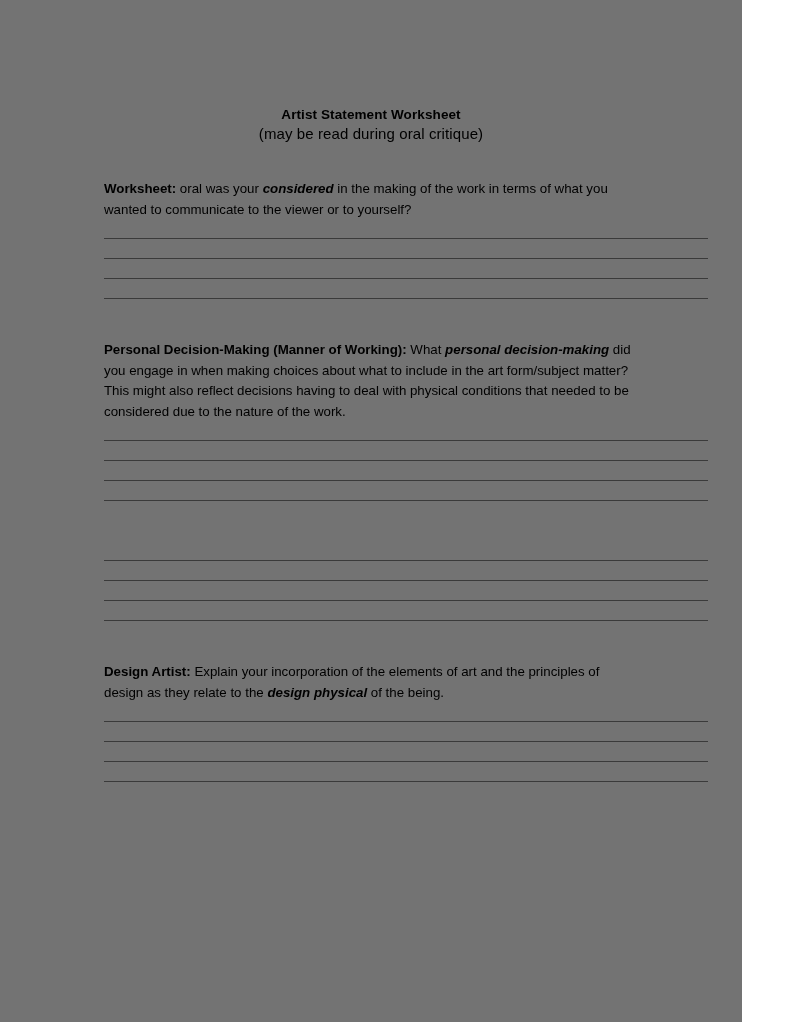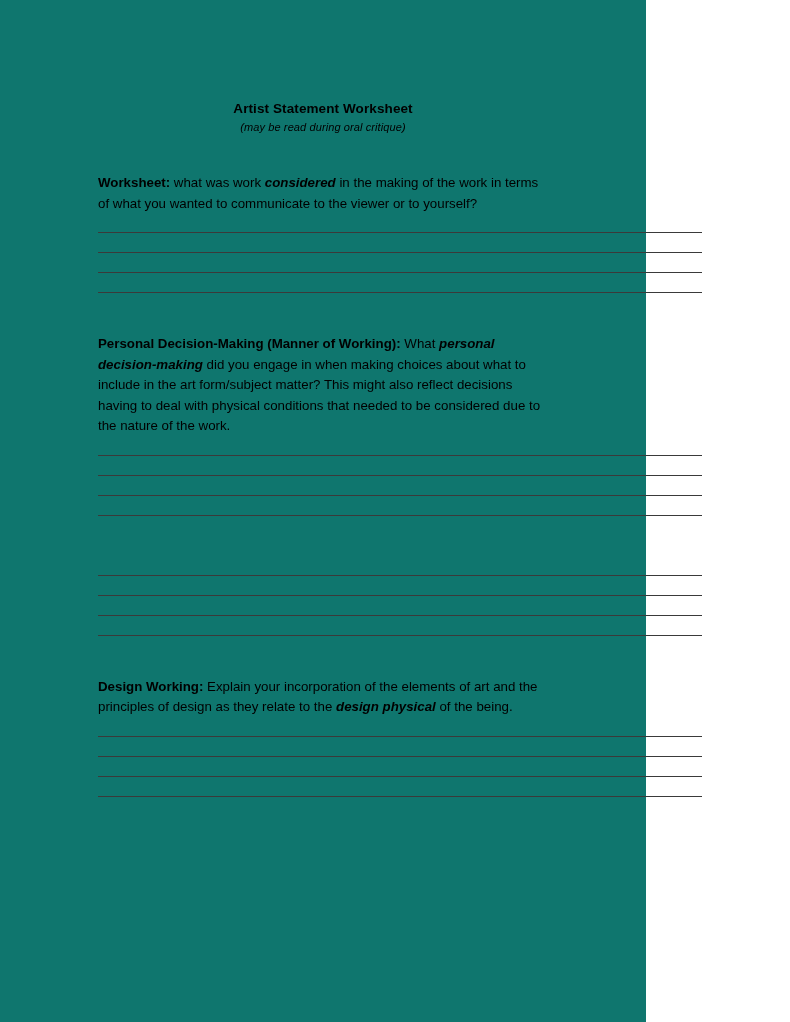--- a/index.html
+++ b/index.html
@@ -10,43 +10,42 @@
   body {
     width: 790px;
     height: 1022px;
     font-family: "Liberation Sans", sans-serif;
     color: #000000;
     position: relative;
     overflow: hidden;
   }
 
   .page {
-    width: 646px;
+    width: 742px;
     height: 1022px;
     box-sizing: border-box;
-    padding: 7px;
-    background: #0f766e;
+    padding: 13px;
+    background: #737373;
     position: relative;
   }
 
   
   .title-block {
     text-align: center;
     padding-top: 92px;
   }
   .doc-title {
     font-size: 13.5px;
     font-weight: bold;
     line-height: 19px;
     letter-spacing: 0.1px;
     color: #000;
   }
   .doc-subtitle {
-    font-size: 11px;
-    font-style: italic;
+    font-size: 15px;
     line-height: 19px;
     letter-spacing: 0.1px;
     color: #000;
   }
 
   
   .content {
     padding-left: 91px;
     padding-right: 95px;
   }
@@ -92,21 +91,21 @@
   <div class="title-block">
     <div class="doc-title">Artist Statement Worksheet</div>
     <div class="doc-subtitle">(may be read during oral critique)</div>
   </div>
 
   <div class="gap-after-title"></div>
 
   <div class="content">
 
     <div class="section">
-      <p class="prompt"><span class="lead">Worksheet:</span><span> what was work </span><span class="bi">considered</span><span> in the making of the work in terms of what you wanted to communicate to the viewer or to yourself?</span></p>
+      <p class="prompt"><span class="lead">Worksheet:</span><span> oral was your </span><span class="bi">considered</span><span> in the making of the work in terms of what you wanted to communicate to the viewer or to yourself?</span></p>
       <div class="gap-prompt-to-rules"></div>
       <div class="rules">
         <div class="rule"></div>
         <div class="rule-space"></div>
         <div class="rule"></div>
         <div class="rule-space"></div>
         <div class="rule"></div>
         <div class="rule-space"></div>
         <div class="rule"></div>
       </div>
@@ -139,21 +138,21 @@
         <div class="rule-space"></div>
         <div class="rule"></div>
         <div class="rule-space"></div>
         <div class="rule"></div>
       </div>
     </div>
 
     <div class="gap-between-sections"></div>
 
     <div class="section">
-      <p class="prompt"><span class="lead">Design Working:</span><span> Explain your incorporation of the elements of art and the principles of design as they relate to the </span><span class="bi">design physical</span><span> of the being.</span></p>
+      <p class="prompt"><span class="lead">Design Artist:</span><span> Explain your incorporation of the elements of art and the principles of design as they relate to the </span><span class="bi">design physical</span><span> of the being.</span></p>
       <div class="gap-prompt-to-rules"></div>
       <div class="rules">
         <div class="rule"></div>
         <div class="rule-space"></div>
         <div class="rule"></div>
         <div class="rule-space"></div>
         <div class="rule"></div>
         <div class="rule-space"></div>
         <div class="rule"></div>
       </div>

